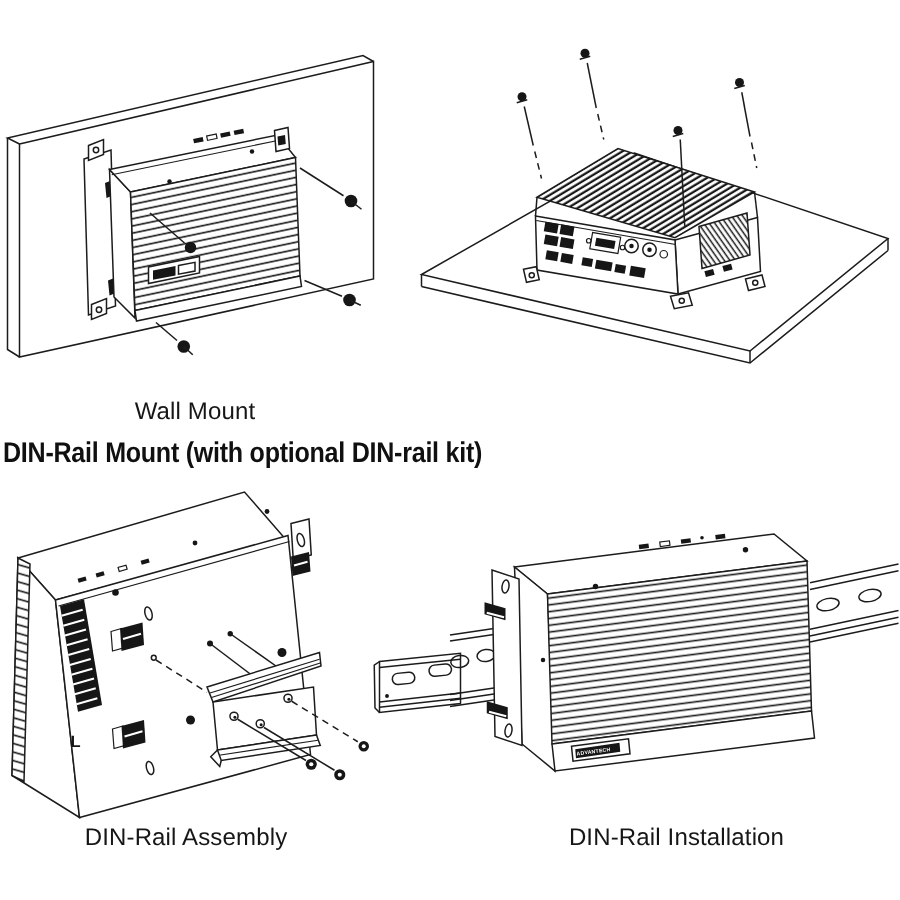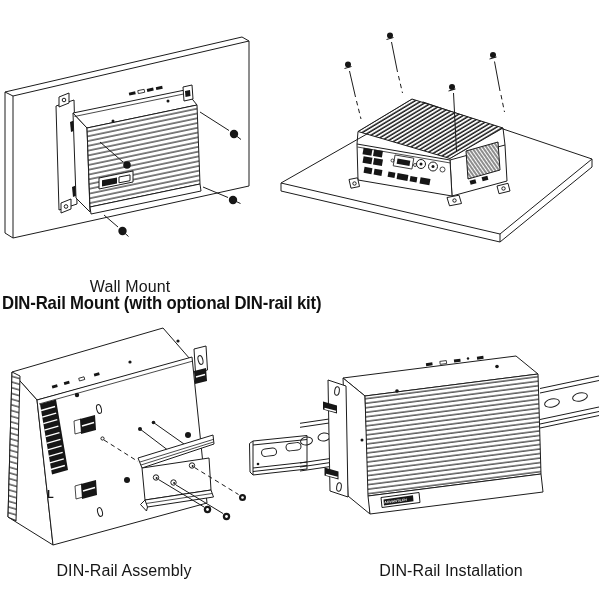--- a/index.html
+++ b/index.html
@@ -1,20 +1,20 @@
 <!DOCTYPE html>
 <html><head>
 <meta charset="utf-8">
 <style>
   html,body{margin:0;padding:0;background:#fff;}
   .page{position:relative;width:600px;height:600px;background:#fff;
         font-family:"Liberation Sans",sans-serif;overflow:hidden;}
   .page svg{position:absolute;left:0;top:0;}
   .caption{position:absolute;transform:translateX(-50%);font-size:16px;font-weight:500;
-           color:#161616;white-space:nowrap;letter-spacing:.1px;margin-top:12px;}
+           color:#161616;white-space:nowrap;letter-spacing:.1px;}
   .heading{position:absolute;left:2px;top:292px;font-size:19px;font-weight:700;color:#101010;
            white-space:nowrap;transform:scaleX(.88);transform-origin:0 0;letter-spacing:-.2px;}
   .s{stroke:#1c1c1c;fill:none;stroke-width:1;}
   .w{stroke:#1c1c1c;fill:#fff;stroke-width:1;}
   .p{stroke:#1c1c1c;stroke-width:1;}
   .dk{fill:#161616;stroke:none;}
   .wl{stroke:#fff;stroke-width:1.4;fill:none;}
   .d54{stroke-dasharray:4.5,3.5;}
   .t8{stroke-width:.8;}
 </style>

